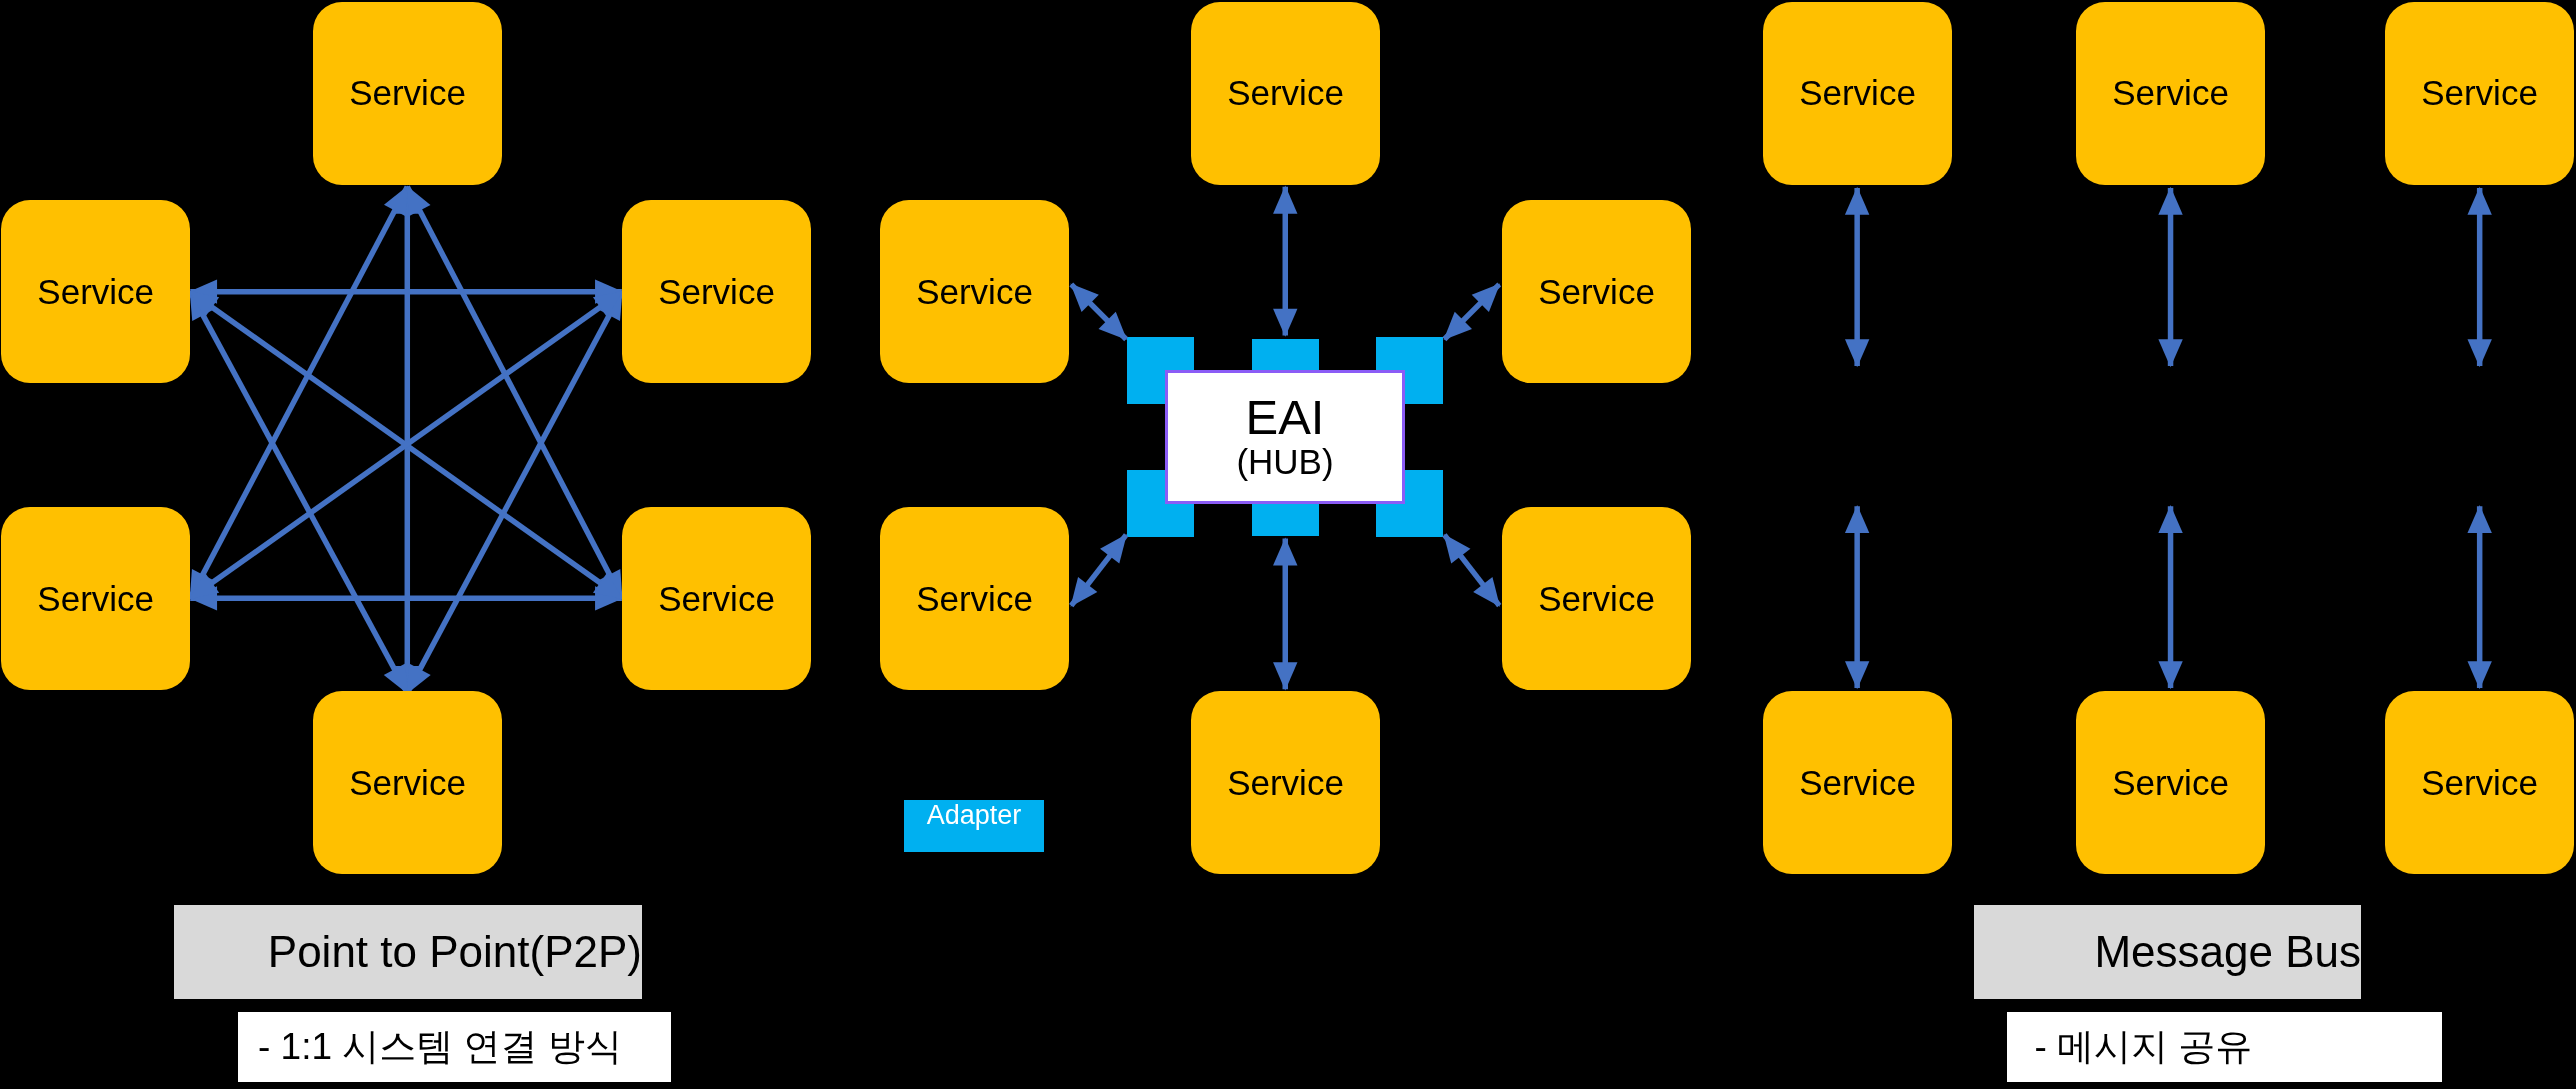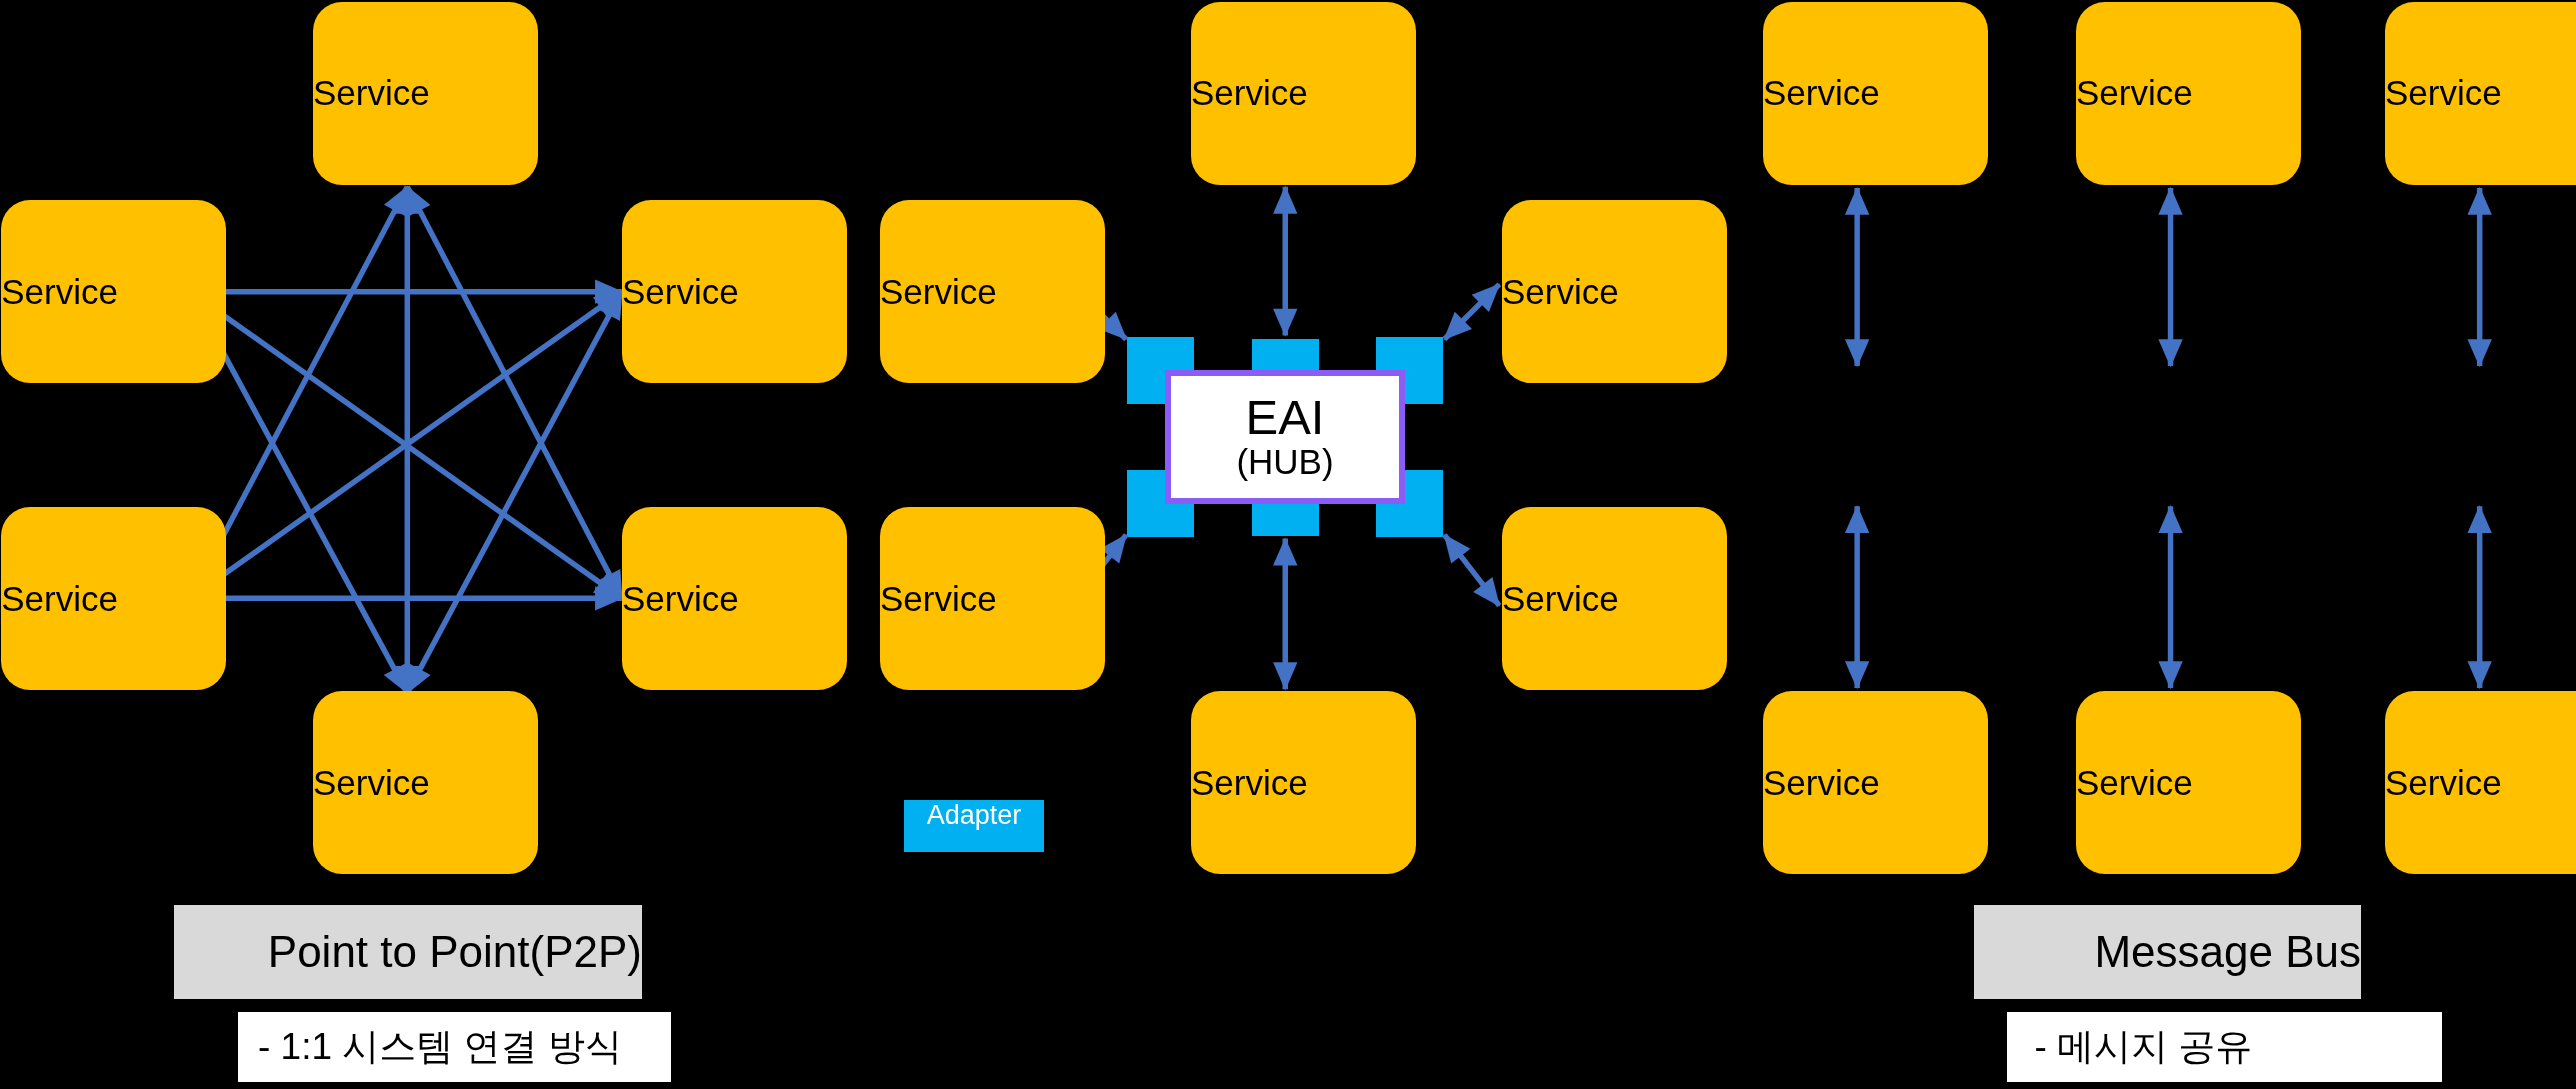--- a/index.html
+++ b/index.html
@@ -1,25 +1,25 @@
 <!DOCTYPE html>
 <html style="font-size:9.8px"><head>
 <meta charset="utf-8">
 <style>
   html,body{margin:0;padding:0;background:#000;}
   body{width:2576px;height:1090px;position:relative;overflow:hidden;
        font-family:"Liberation Sans","DejaVu Sans",sans-serif;}
   #canvas{position:absolute;left:0;top:0;width:2576px;height:1090px;background:#000;}
-  .svc{position:absolute;width:225px;height:183px;background:#FFC000;border-radius:29px;
-       display:flex;align-items:center;
+  .svc{position:absolute;width:189px;height:183px;background:#FFC000;border-radius:29px;
+       display:flex;align-items:center;justify-content:center;
        font-size:35px;color:#000;z-index:3;}
   .adapter-sq{position:absolute;width:67px;height:67px;background:#00B0F0;z-index:1;}
   .adapter-tab{position:absolute;width:67px;height:32px;background:#00B0F0;z-index:1;}
   .hub-box{position:absolute;left:1165px;top:370px;width:240px;height:134px;background:#fff;
-           border:6px solid #8b5cf6;box-sizing:border-box;z-index:2;
+           border:3px solid #8b5cf6;box-sizing:border-box;z-index:2;
            display:flex;flex-direction:column;align-items:center;justify-content:center;}
   .hub-box .l1{font-size:49px;color:#000;line-height:1.05;}
   .hub-box .l2{font-size:35px;color:#000;line-height:1.1;}
   .title-box{position:absolute;height:94px;background:#D9D9D9;color:#000;
              display:flex;align-items:center;justify-content:flex-end;font-size:44px;z-index:3;}
   .caption-box{position:absolute;height:70px;background:#FFFFFF;color:#000;
              display:flex;align-items:center;font-size:37px;padding-left:27.4px;
              box-sizing:border-box;z-index:3;}
   .legend{position:absolute;left:904px;top:800px;width:140px;height:52px;background:#00B0F0;
           color:#fff;display:flex;align-items:flex-start;justify-content:center;font-size:27px;z-index:3;}

